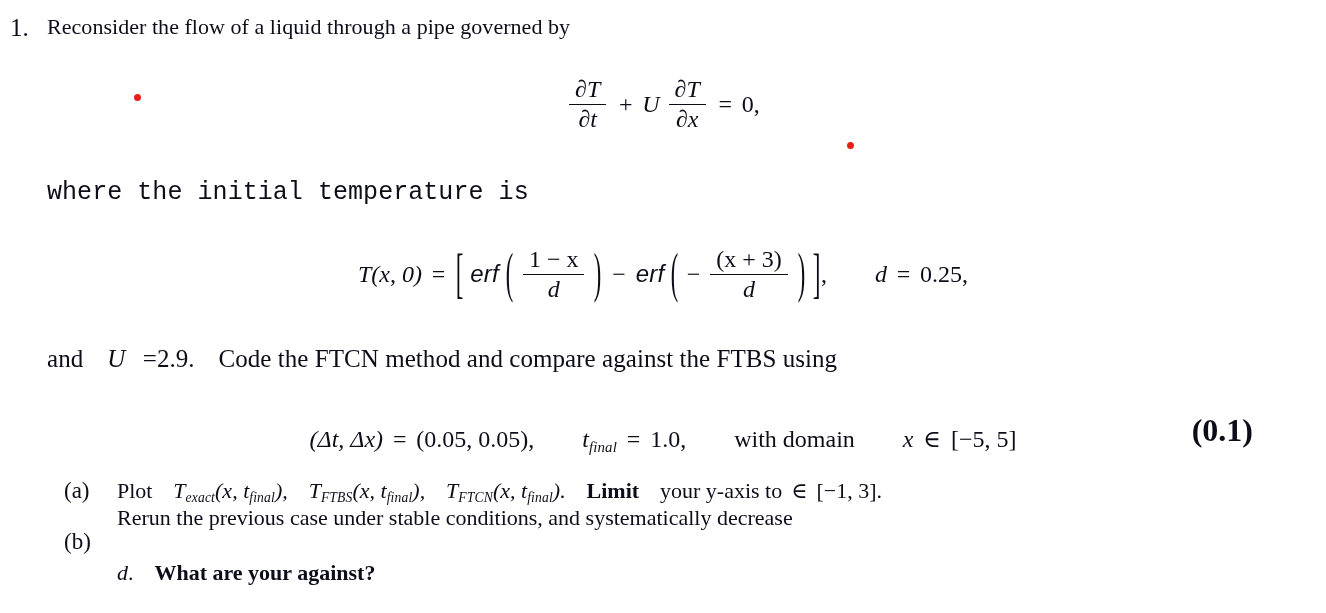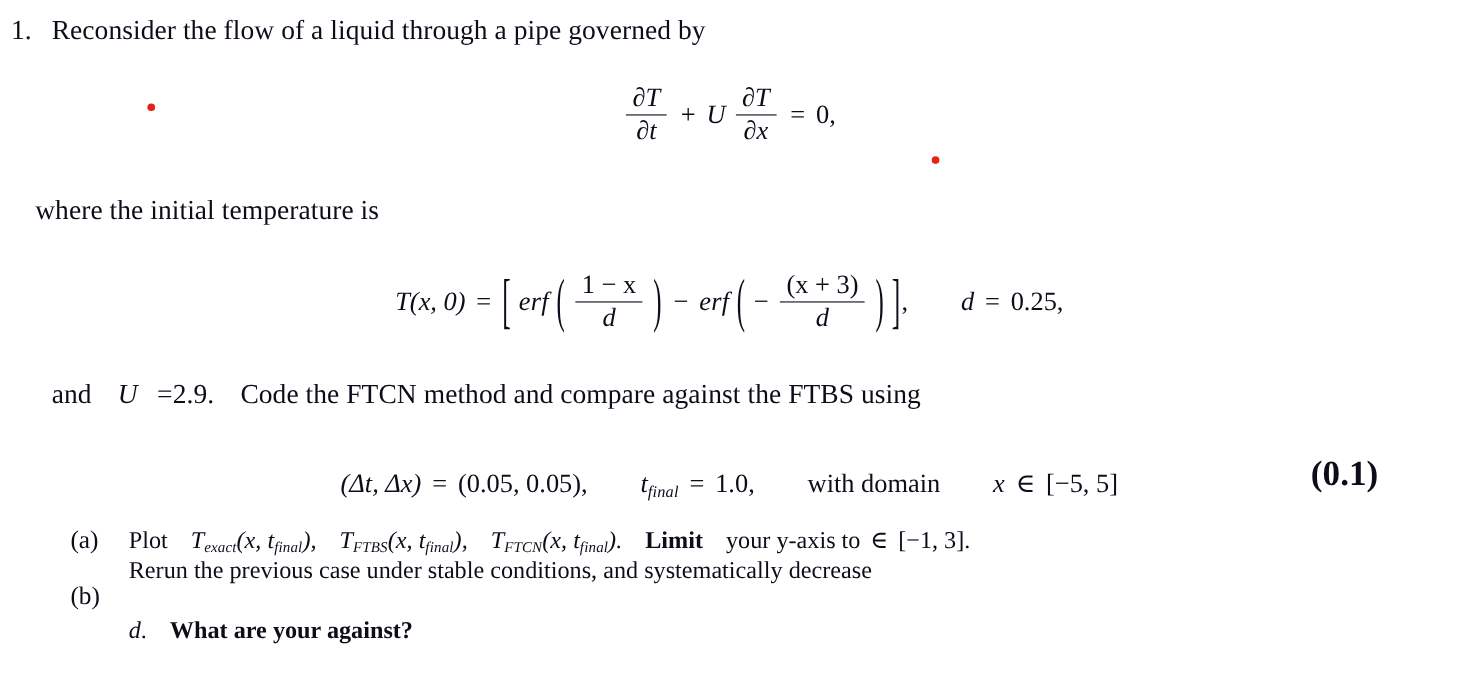--- a/index.html
+++ b/index.html
@@ -14,21 +14,21 @@
     overflow: hidden;
     font-family: "Liberation Serif", "DejaVu Serif", serif;
     color: #0d0d1a;
     -webkit-font-smoothing: antialiased;
   }
 
   
   .mi  { font-style: italic; font-family: "Liberation Serif", serif; }
   .mn  { font-style: normal; }
   .mo  { font-style: normal; padding: 0 .16em; }
-  .mop { font-style: italic; font-family: Liberation Serif, serif; letter-spacing: .01em; }
+  .mop { font-style: italic; font-family: Liberation Sans, sans-serif; letter-spacing: .01em; }
   .tight { padding: 0 .05em; }
 
   .sub {
     font-size: .62em;
     font-style: italic;
     vertical-align: -0.32em;
     letter-spacing: .01em;
     display: inline-block;
   }
 
@@ -61,21 +61,21 @@
   .prob-num {
     position: absolute;
     left: 10px;
     top: 14px;
     font-size: 25px;
   }
   .prob-text {
     position: absolute;
     left: 47px;
     top: 14px;
-    font-size: 25px;
+    font-size: 22px;
     letter-spacing: .002em;
   }
 
   .eq-display {
     position: absolute;
     width: 100%;
     text-align: center;
     font-size: 24px;
   }
 
@@ -130,21 +130,21 @@
   <span class="mo">+</span>
   <span class="mi">U</span>
   <span class="frac">
     <span class="num"><span class="mi">∂</span><span class="mi">T</span></span>
     <span class="den"><span class="mi">∂</span><span class="mi">x</span></span>
   </span>
   <span class="mo">=</span>
   <span class="mn">0,</span>
 </div>
 
-<div class="body-line" style="left:32px; top:178px;">where the initial temperature is</div>
+<div class="body-line" style="left:47px; top:178px;font-family:Liberation Mono, monospace;">where the initial temperature is</div>
 
 <div class="eq-display" style="top:248px;">
   <span class="mi">T</span><span class="mi">(x, 0)</span>
   <span class="mo">=</span>
   <span class="brack-big">[</span>
   <span class="mop">erf</span>
   <span class="paren-big">(</span>
   <span class="frac">
     <span class="num"><span class="mn">1 − x</span></span>
     <span class="den"><span class="mi">d</span></span>

